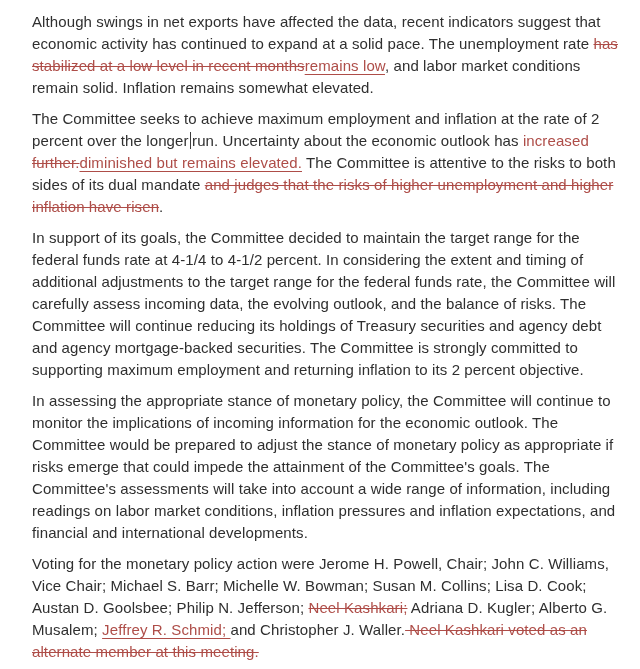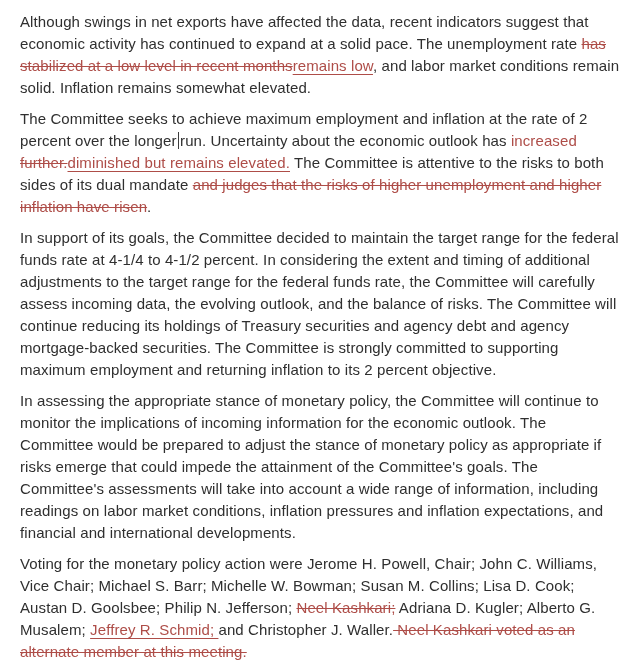--- a/index.html
+++ b/index.html
@@ -9,21 +9,21 @@
   }
   body {
     width: 640px;
     height: 669px;
     overflow: hidden;
   }
   .doc {
     box-sizing: border-box;
     width: 640px;
     height: 669px;
-    padding: 11px 20px 0 20px;
+    padding: 11px 20px 0 32px;
     font-family: "Liberation Sans", sans-serif;
     font-size: 15px;
     line-height: 22px;
     color: #2f2f2f;
     letter-spacing: 0.1px;
     cursor: text;
   }
   .doc p {
     margin: 0 0 9px 0;
   }

